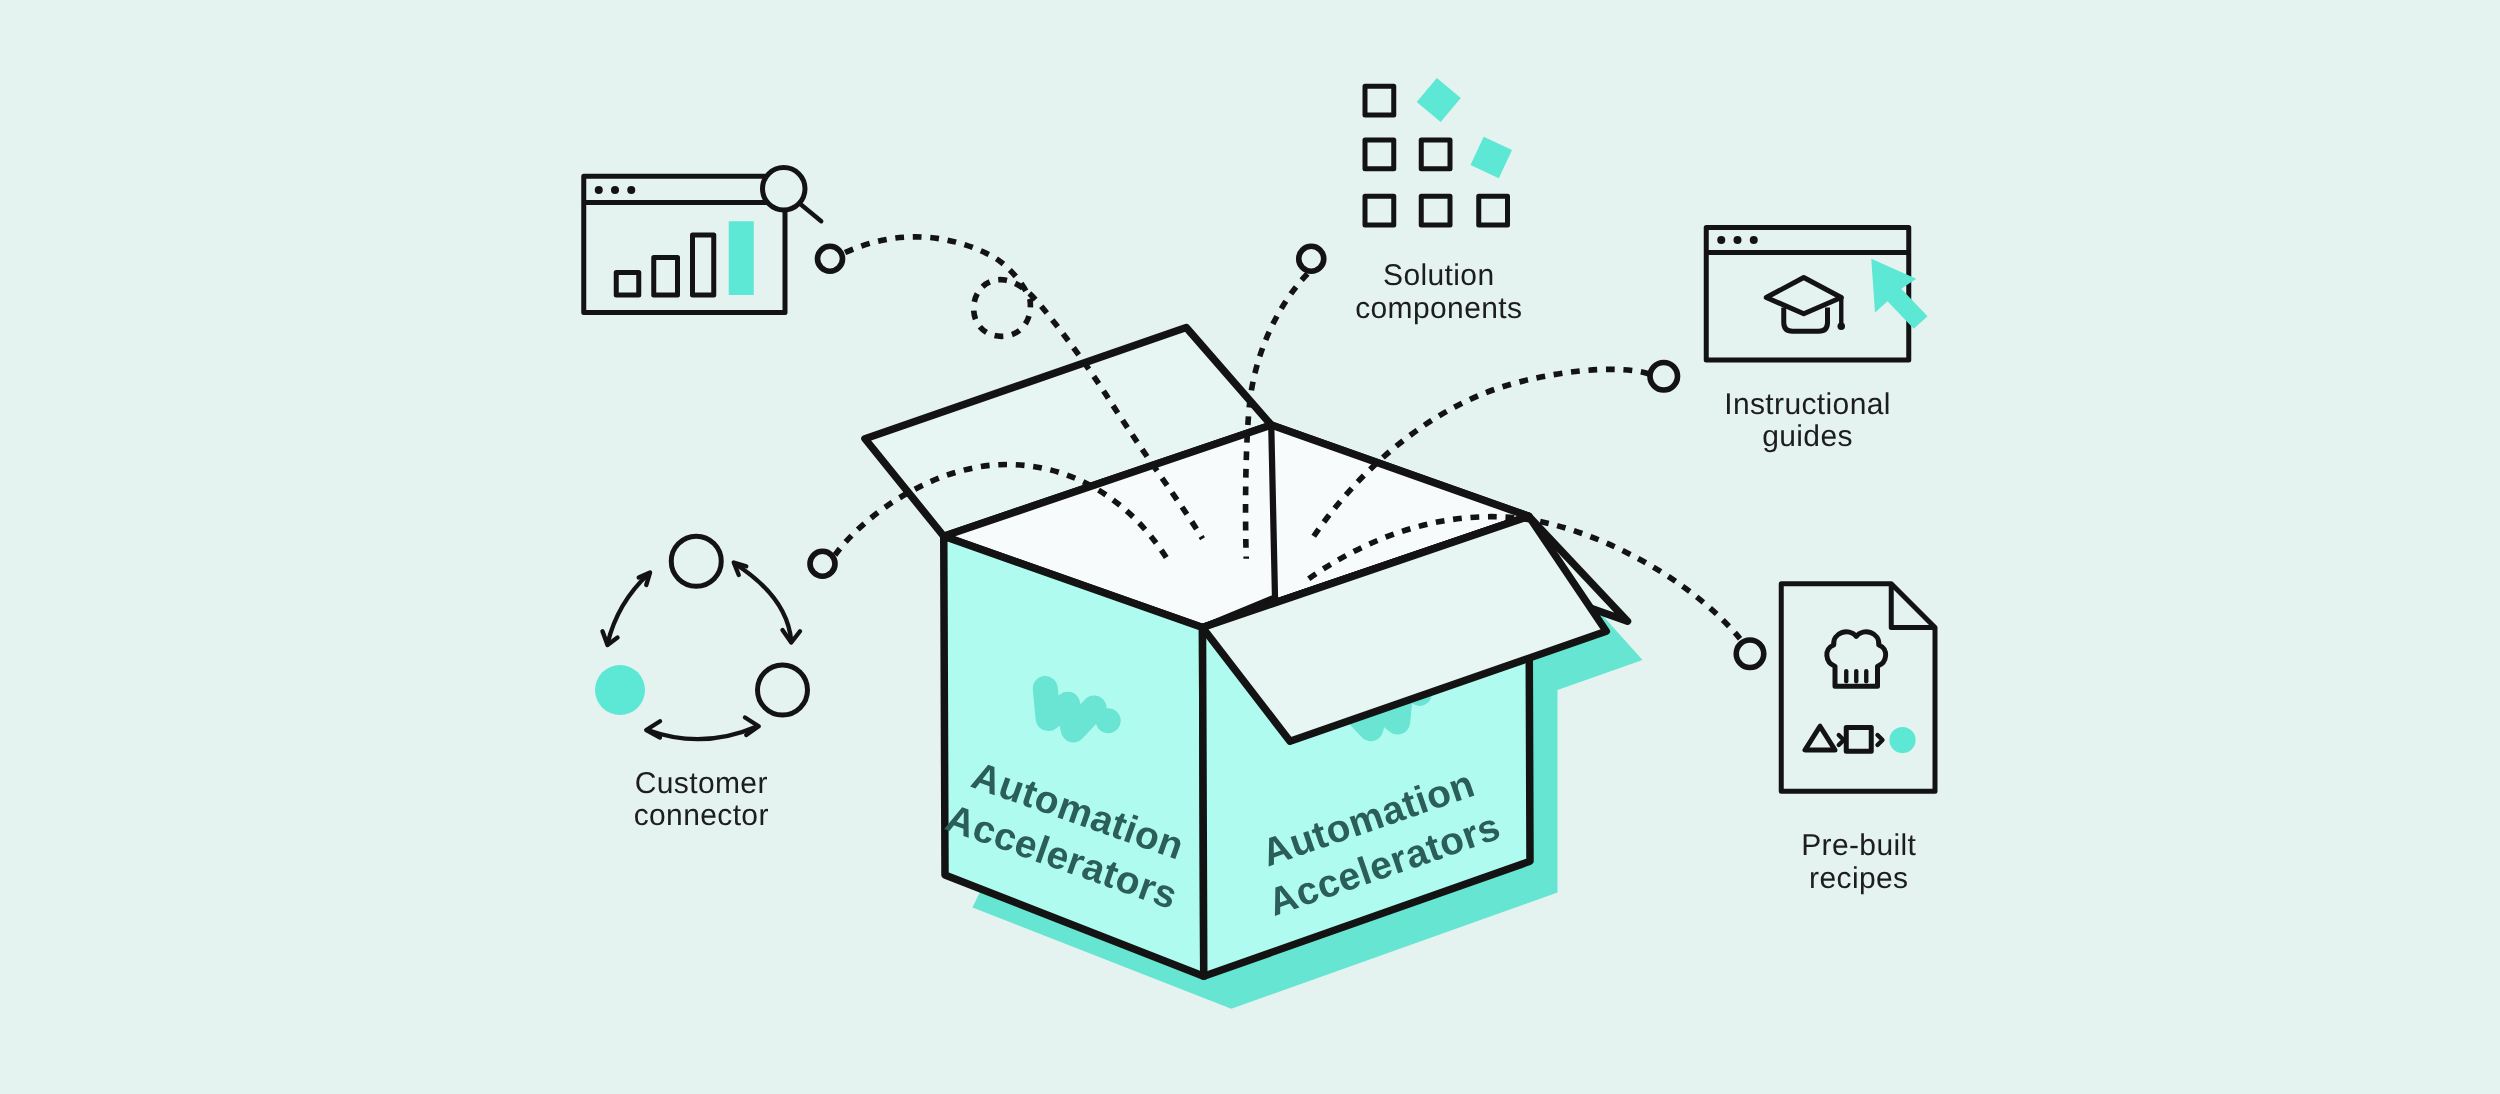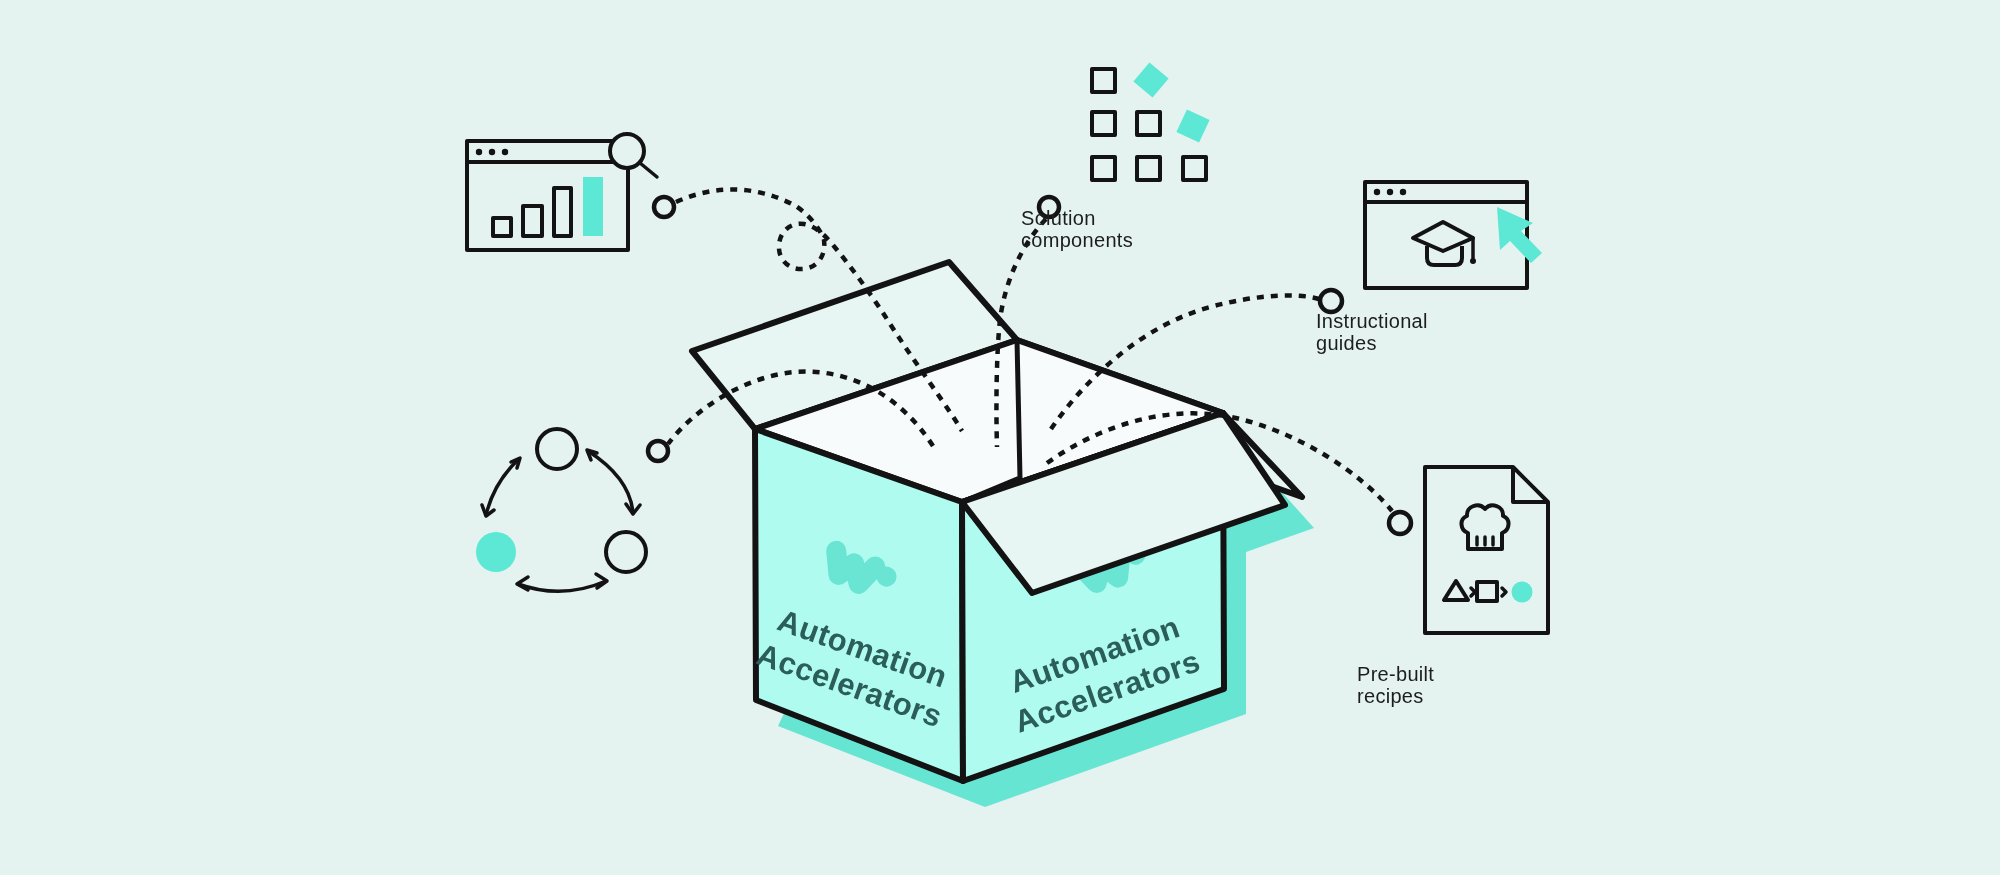--- a/index.html
+++ b/index.html
@@ -21,22 +21,22 @@
   .dash{stroke:var(--line);stroke-width:4.5;fill:none;stroke-dasharray:7 7;}
   .node{stroke:var(--line);stroke-width:4.5;fill:var(--bg);}
   .face{fill:var(--box-face);stroke:var(--line);stroke-width:6;stroke-linejoin:round;}
   .flap{fill:var(--flap);stroke:var(--line);stroke-width:6;stroke-linejoin:round;}
   .inter{fill:var(--interior);stroke:var(--line);stroke-width:6;stroke-linejoin:round;}
   .ishadow{fill:var(--shadow);}
   .logo{stroke:var(--logo);stroke-width:20;fill:none;stroke-linecap:round;stroke-linejoin:round;}
   .logod{fill:var(--logo);}
   .iline{stroke:var(--line);stroke-width:5;fill:none;stroke-linejoin:round;}
 
-  .label{position:absolute;width:260px;margin-left:-130px;
-    white-space:pre-line;font-size:20px;line-height:1.08;letter-spacing:.3px;
+  .label{position:absolute;width:260px;margin-left:-130px;text-align:center;
+    white-space:pre-line;font-size:24px;line-height:1.08;letter-spacing:.3px;
     color:var(--label);}
   .boxtext{position:absolute;width:280px;text-align:center;white-space:pre-line;
     font-weight:bold;font-size:31px;line-height:1.26;letter-spacing:.5px;
     color:var(--box-text);}
   #boxtext-left{left:716px;top:628px;transform:rotate(19.5deg);}
   #boxtext-right{left:961px;top:634px;transform:rotate(-19deg);}
 </style>
 </head>
 <body>
 
@@ -163,20 +163,22 @@
     <g>
       <path class="s4" d="M1444,600 L1468,600 L1456,581 Z"></path>
       <path class="s35" d="M1471,588 l4,4 l-4,4" stroke-width="2.5"></path>
       <rect class="s4" x="1477" y="582" width="20" height="19"></rect>
       <path class="s35" d="M1502,588 l4,4 l-4,4" stroke-width="2.5"></path>
       <circle class="acc" cx="1522" cy="592" r="10.5"></circle>
     </g>
   </g>
 </svg>
 
+<div class="label" style="left:561px;top:614px;">Customer
+connector</div>
 <div class="label" style="left:1151px;top:208px;">Solution
 components</div>
 <div class="label" style="left:1487px;top:664px;">Pre-built
 recipes</div>
 <div class="label" style="left:1446px;top:311px;">Instructional
 guides</div>
 
 <div class="boxtext" id="boxtext-left">Automation
 Accelerators</div>
 <div class="boxtext" id="boxtext-right">Automation

